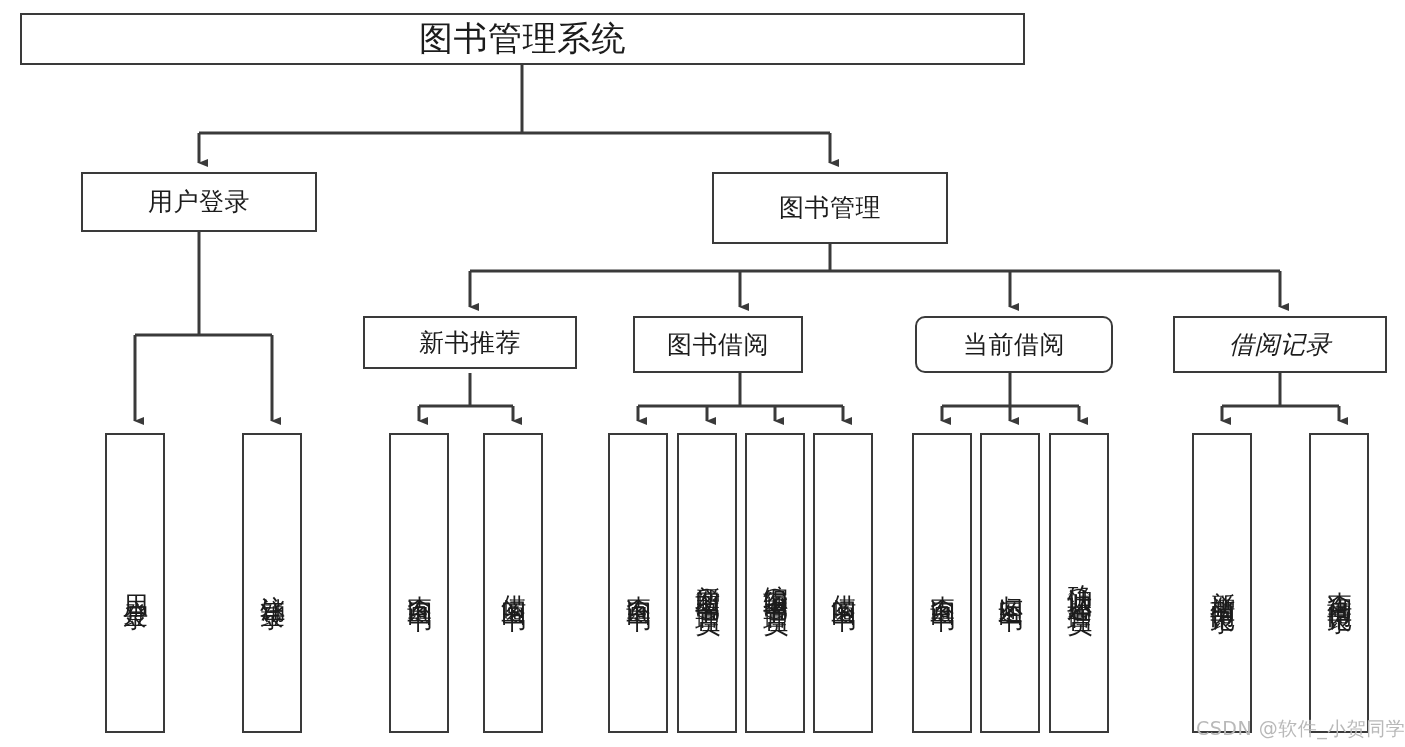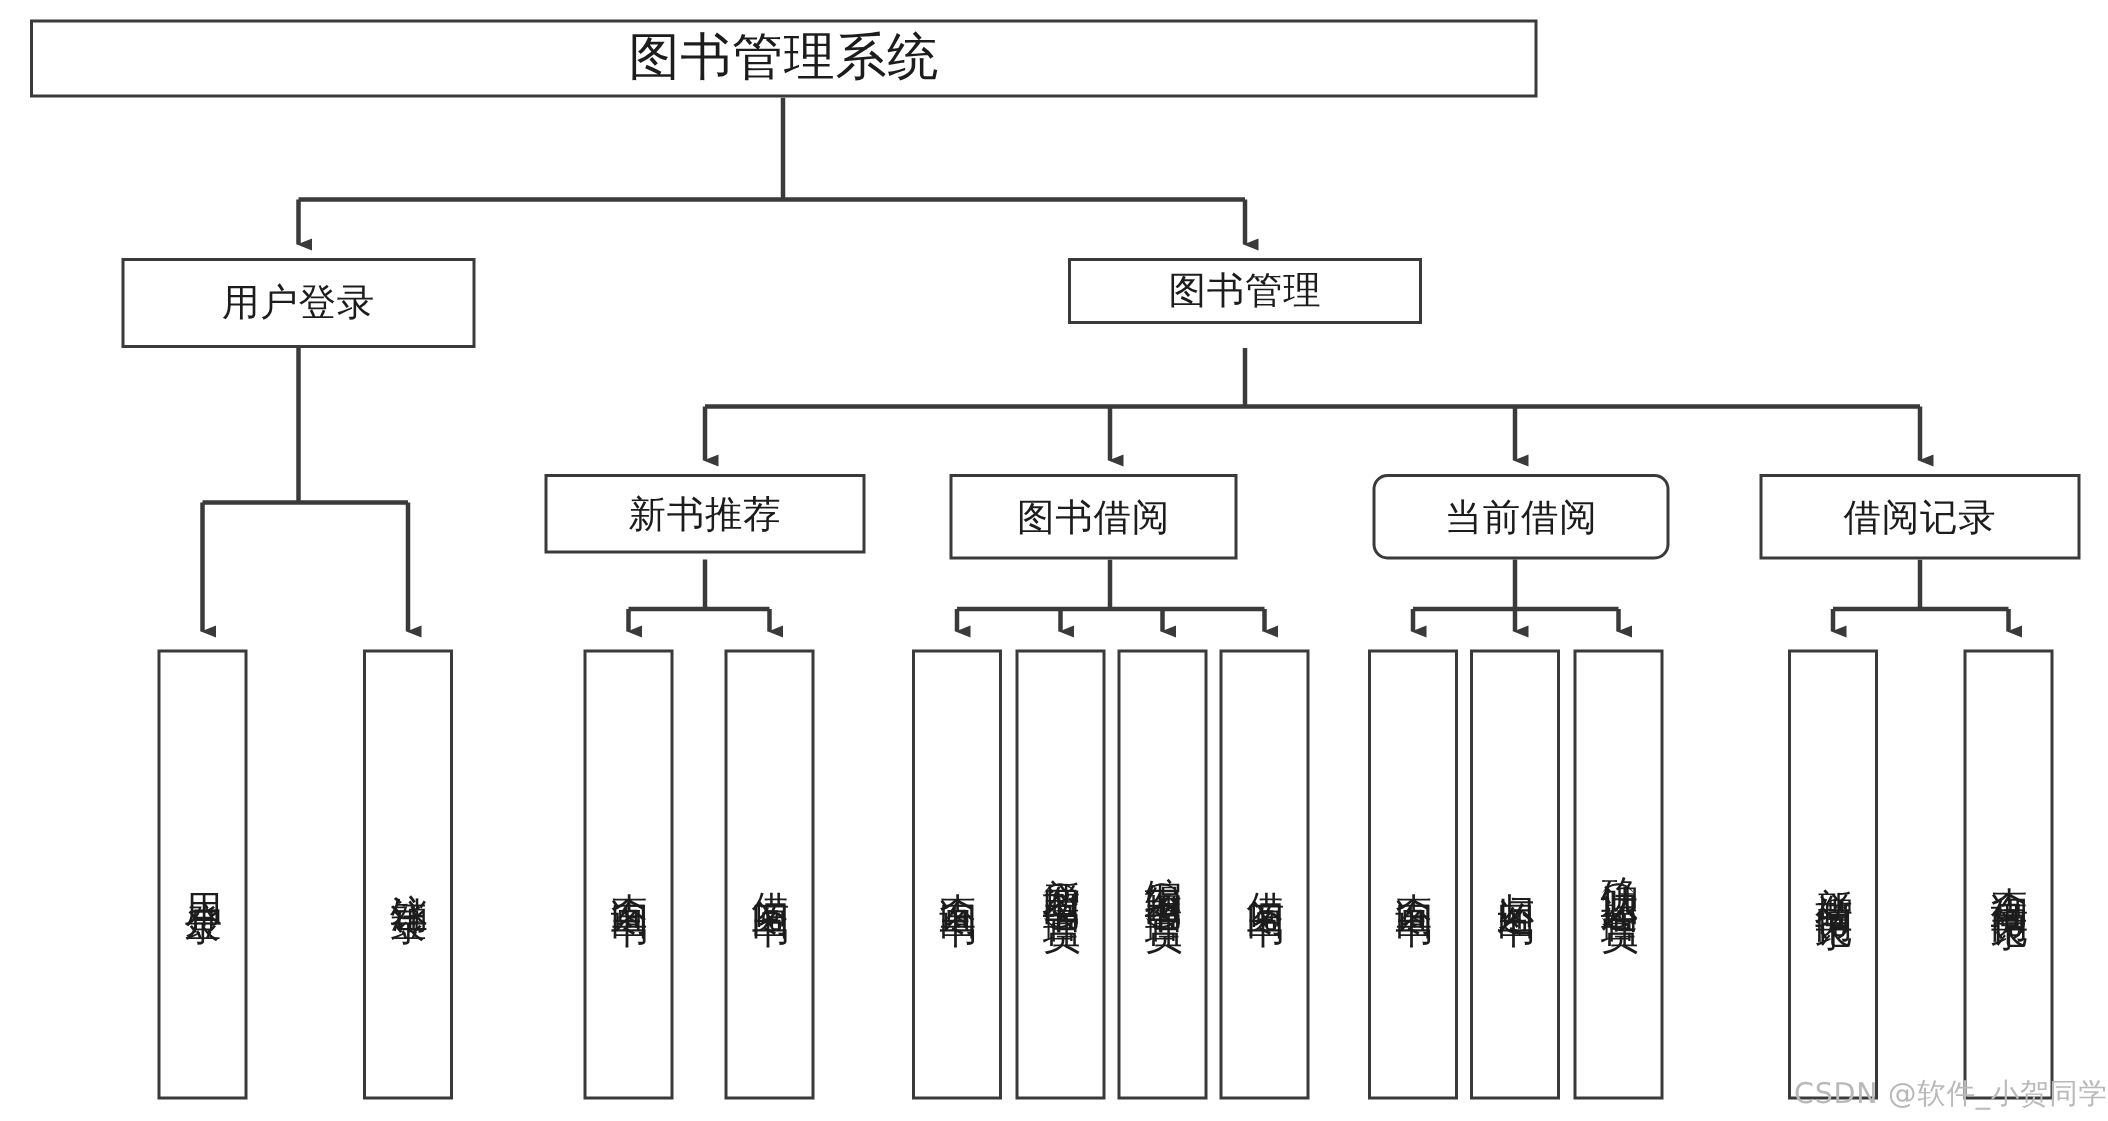--- a/index.html
+++ b/index.html
@@ -122,37 +122,37 @@
   </svg>
 
   <div class="node horiz root" style="left:20px; top:13px; width:1005px; height:52px;">
     <span class="node-label">图书管理系统</span>
   </div>
 
   <div class="node horiz" style="left:81px; top:172px; width:236px; height:60px;">
     <span class="node-label">用户登录</span>
   </div>
 
-  <div class="node horiz" style="left:712px; top:172px; width:236px; height:44px;">
+  <div class="node horiz" style="left:712px; top:172px; width:236px; height:72px;">
     <span class="node-label">图书管理</span>
   </div>
 
   <div class="node horiz" style="left:363px; top:316px; width:214px; height:53px;">
     <span class="node-label">新书推荐</span>
   </div>
 
-  <div class="node horiz" style="left:633px; top:316px; width:192px; height:57px;align-items:center;">
+  <div class="node horiz" style="left:633px; top:316px; width:170px; height:57px;align-items:center;">
     <span class="node-label">图书借阅</span>
   </div>
 
   <div class="node horiz" style="left:915px; top:316px; width:198px; height:57px;border-radius:10px;">
     <span class="node-label">当前借阅</span>
   </div>
 
-  <div class="node horiz" style="left:1173px; top:316px; width:214px; height:57px;">
+  <div class="node horiz" style="left:1173px; top:316px; width:214px; height:57px;font-style:italic;">
     <span class="node-label">借阅记录</span>
   </div>
 
   <div class="node vert" style="left:105px; top:433px; width:60px; height:300px;">
     <span class="node-label">用户登录</span>
   </div>
 
   <div class="node vert" style="left:242px; top:433px; width:60px; height:300px;">
     <span class="node-label">注销登录</span>
   </div>

